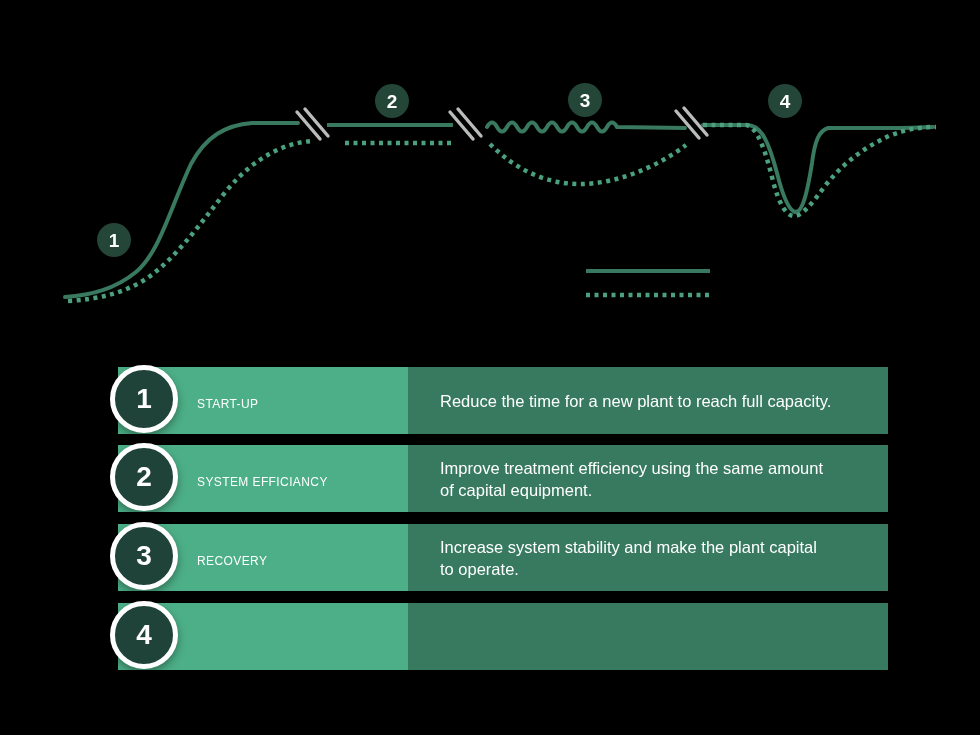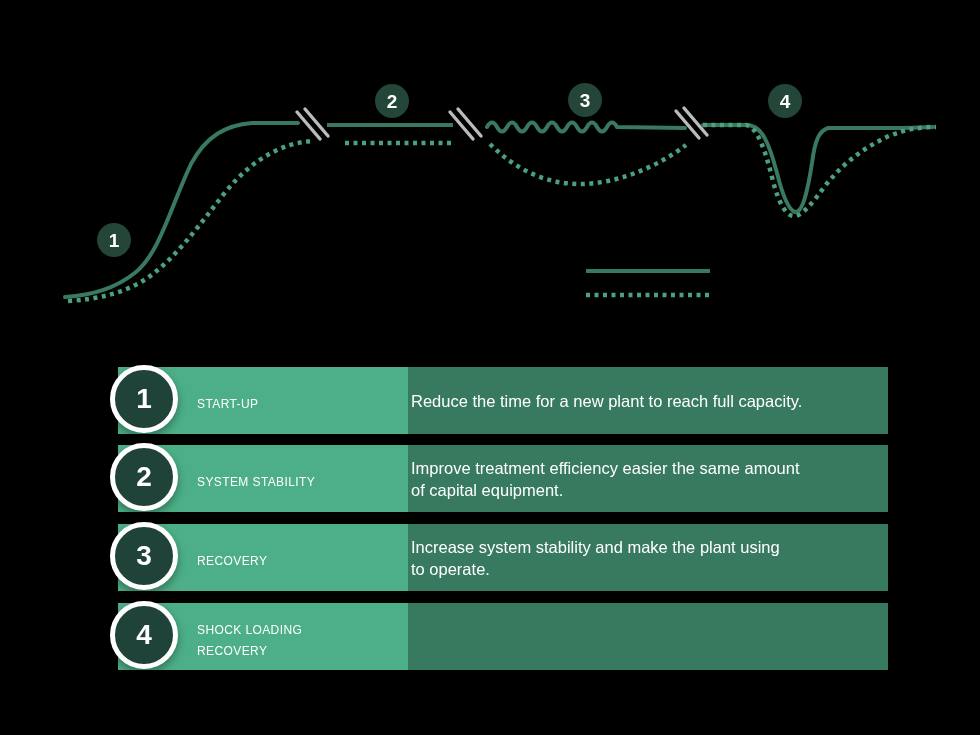--- a/index.html
+++ b/index.html
@@ -12,21 +12,21 @@
   .row .label-panel{position:absolute;left:0;top:0;width:290px;height:100%;background:#4caf87;}
   .row .desc-panel{position:absolute;left:290px;top:0;right:0;height:100%;background:#377a5f;}
   .badge{position:absolute;left:-8px;top:-2px;width:58px;height:58px;border:5px solid #fff;
          border-radius:50%;background:#1f4338;display:flex;align-items:center;justify-content:center;
          box-shadow:0 4px 8px rgba(0,0,0,.35);}
   .badge span{color:#fff;font-size:28px;font-weight:bold;}
   .row .label{position:absolute;left:79px;top:4px;height:100%;width:195px;display:flex;
               align-items:center;color:#fff;font-size:12px;letter-spacing:.4px;
               white-space:pre-line;line-height:21px;}
   .row .desc{position:absolute;left:290px;top:0;right:0;height:100%;display:flex;
-             align-items:center;padding-left:3px;padding-right:10px;box-sizing:border-box;
+             align-items:center;padding-left:32px;padding-right:10px;box-sizing:border-box;
              color:#fff;font-size:16.5px;line-height:22px;white-space:pre-line;}
 </style>
 </head>
 <body>
 
 <div id="stage">
 
   <svg width="980" height="345" viewBox="0 0 980 345">
 
     <path d="M65 297 C92 295 115 289 136 272 C160 252 171 206 191 164 C206 136 226 125 252 123 L298 123" fill="none" stroke="#38795f" stroke-width="4" stroke-linecap="round"></path>
@@ -83,42 +83,40 @@
     <div class="label">START-UP</div>
     <div class="desc">Reduce the time for a new plant to reach full capacity.</div>
     <div class="badge">
       <span>1</span>
     </div>
   </div>
 
   <div class="row" style="top:445px">
     <div class="label-panel"></div>
     <div class="desc-panel"></div>
-    <div class="label">SYSTEM STABILITY</div>
-    <div class="desc">Improve treatment efficiency easier the same amount
+    <div class="label">SYSTEM EFFICIANCY</div>
+    <div class="desc">Improve treatment efficiency using the same amount
 of capital equipment.</div>
     <div class="badge">
       <span>2</span>
     </div>
   </div>
 
   <div class="row" style="top:524px">
     <div class="label-panel"></div>
     <div class="desc-panel"></div>
     <div class="label">RECOVERY</div>
-    <div class="desc">Increase system stability and make the plant using
+    <div class="desc">Increase system stability and make the plant capital
 to operate.</div>
     <div class="badge">
       <span>3</span>
     </div>
   </div>
 
   <div class="row" style="top:603px">
     <div class="label-panel"></div>
     <div class="desc-panel"></div>
-    <div class="label">SHOCK LOADING
-RECOVERY</div>
     <div class="badge">
       <span>4</span>
     </div>
   </div>
 
 </div>
 
 </body></html>

